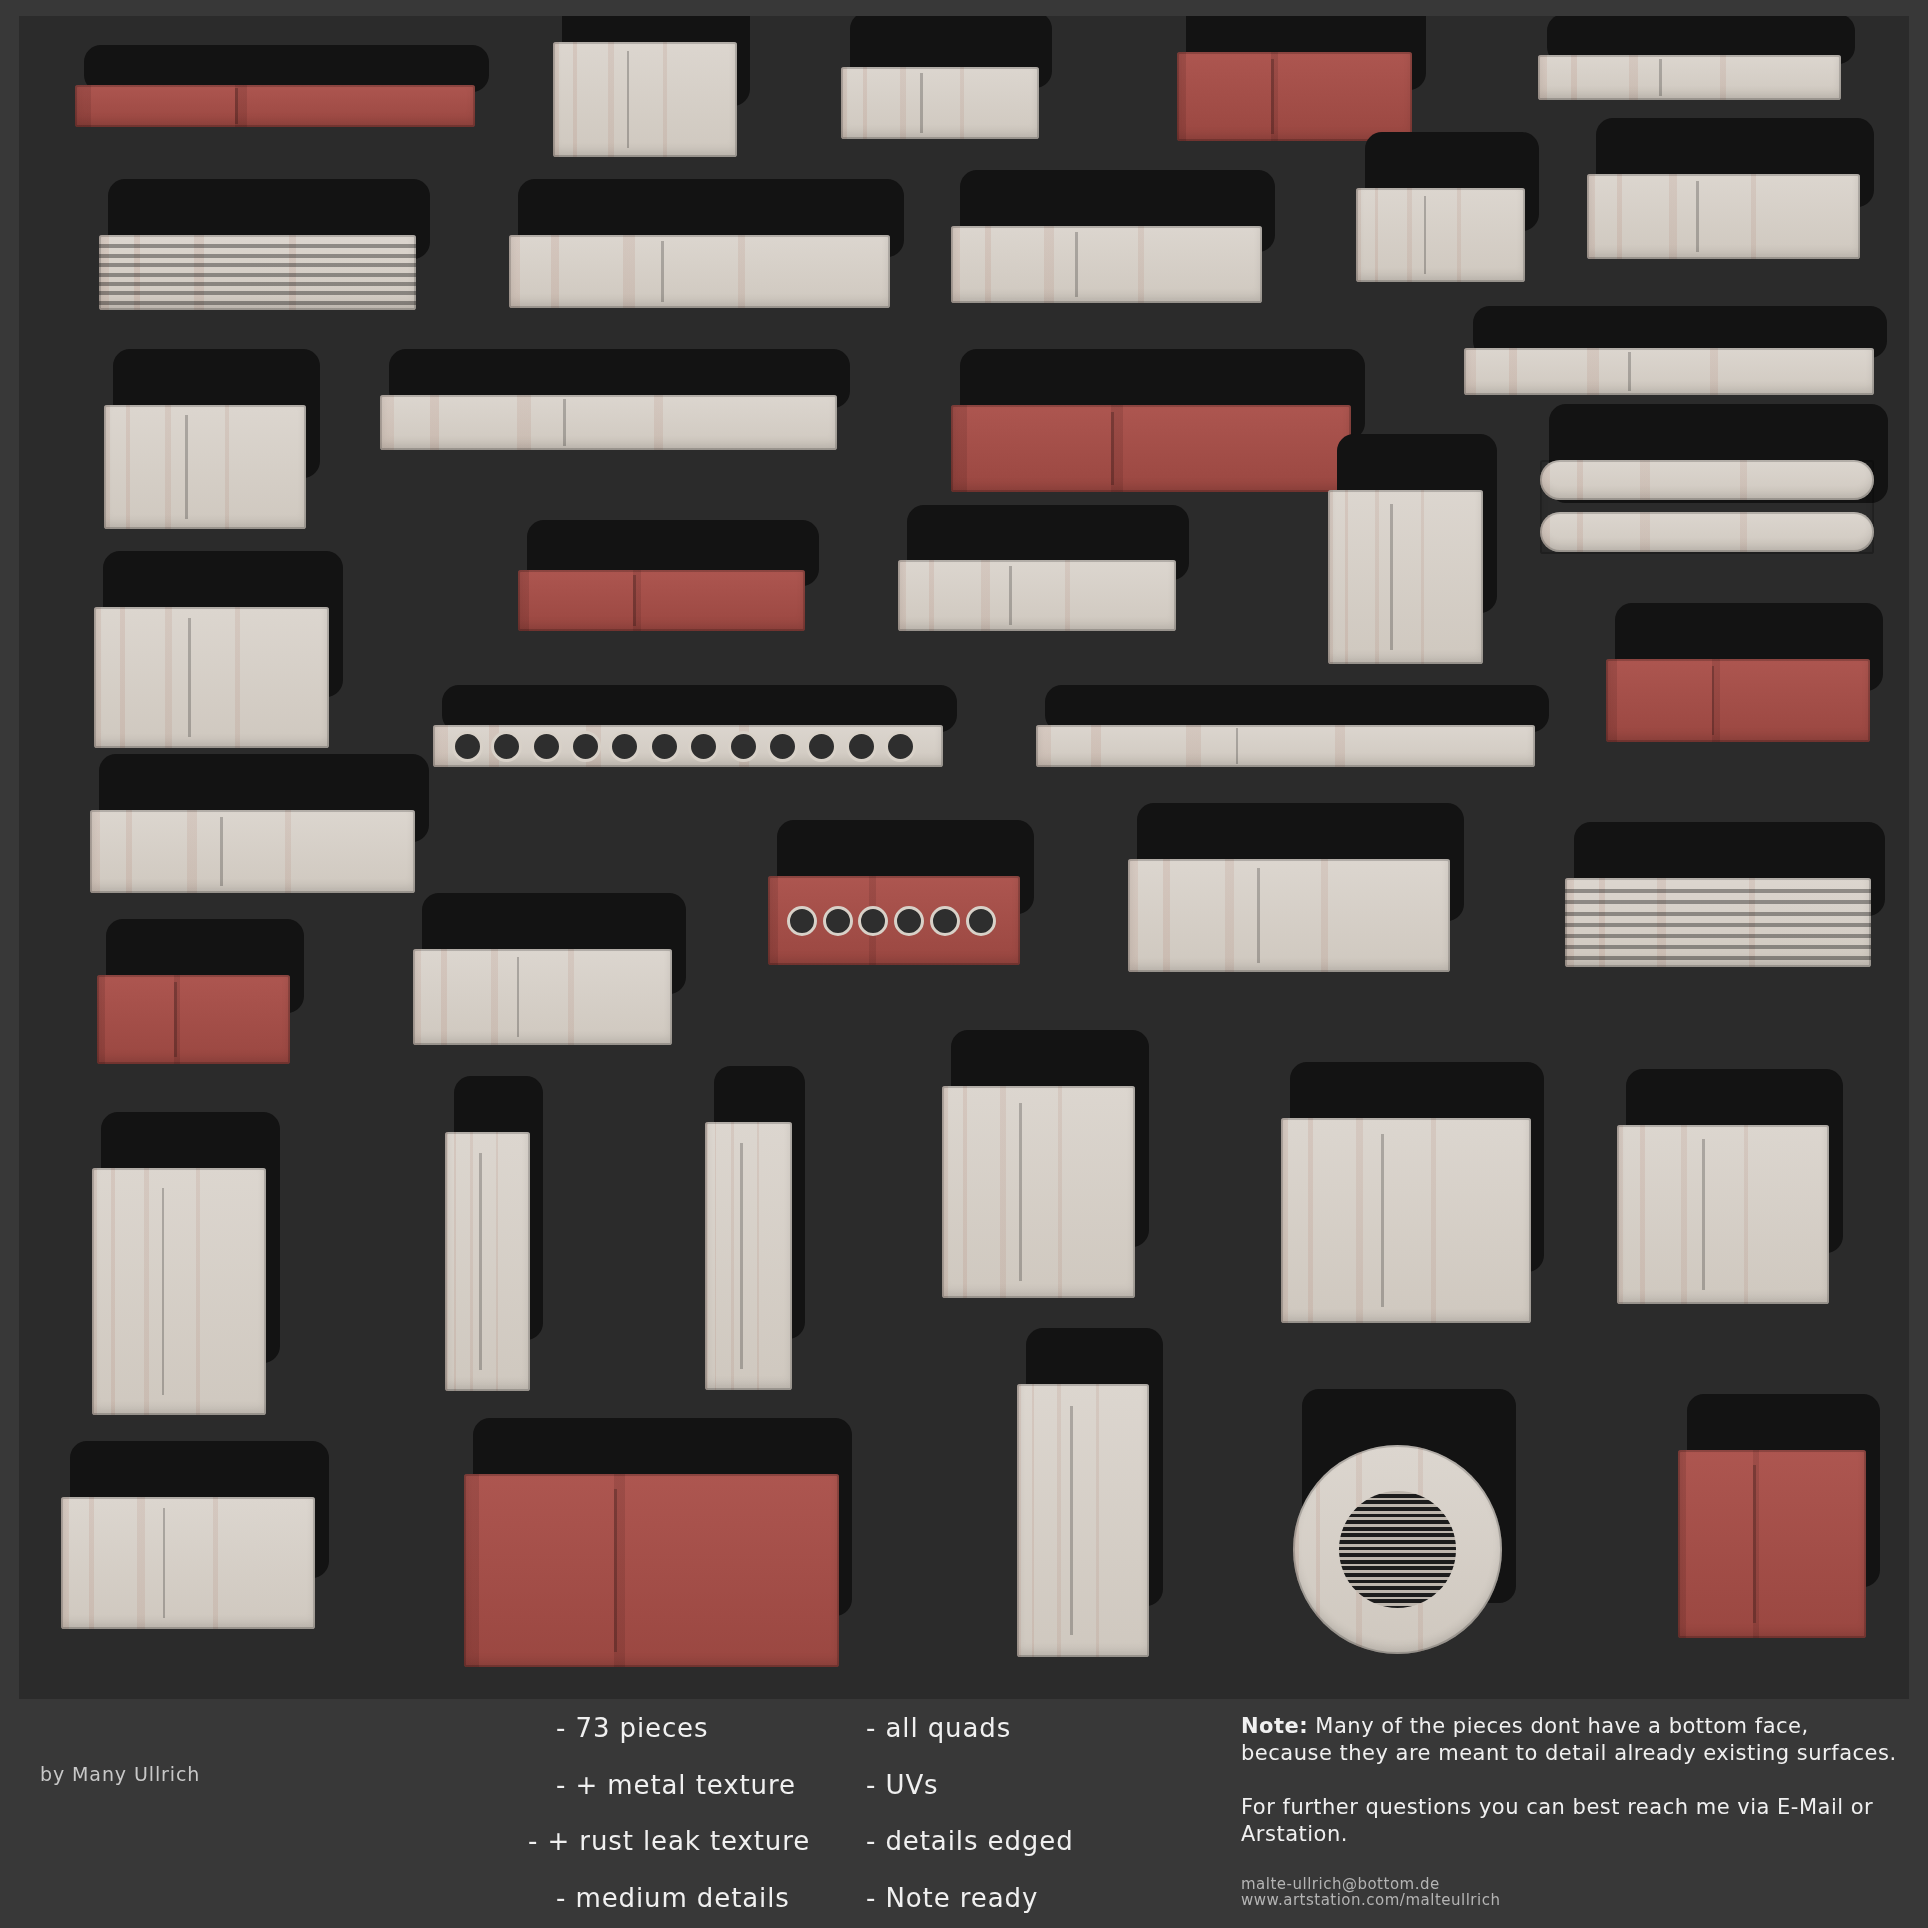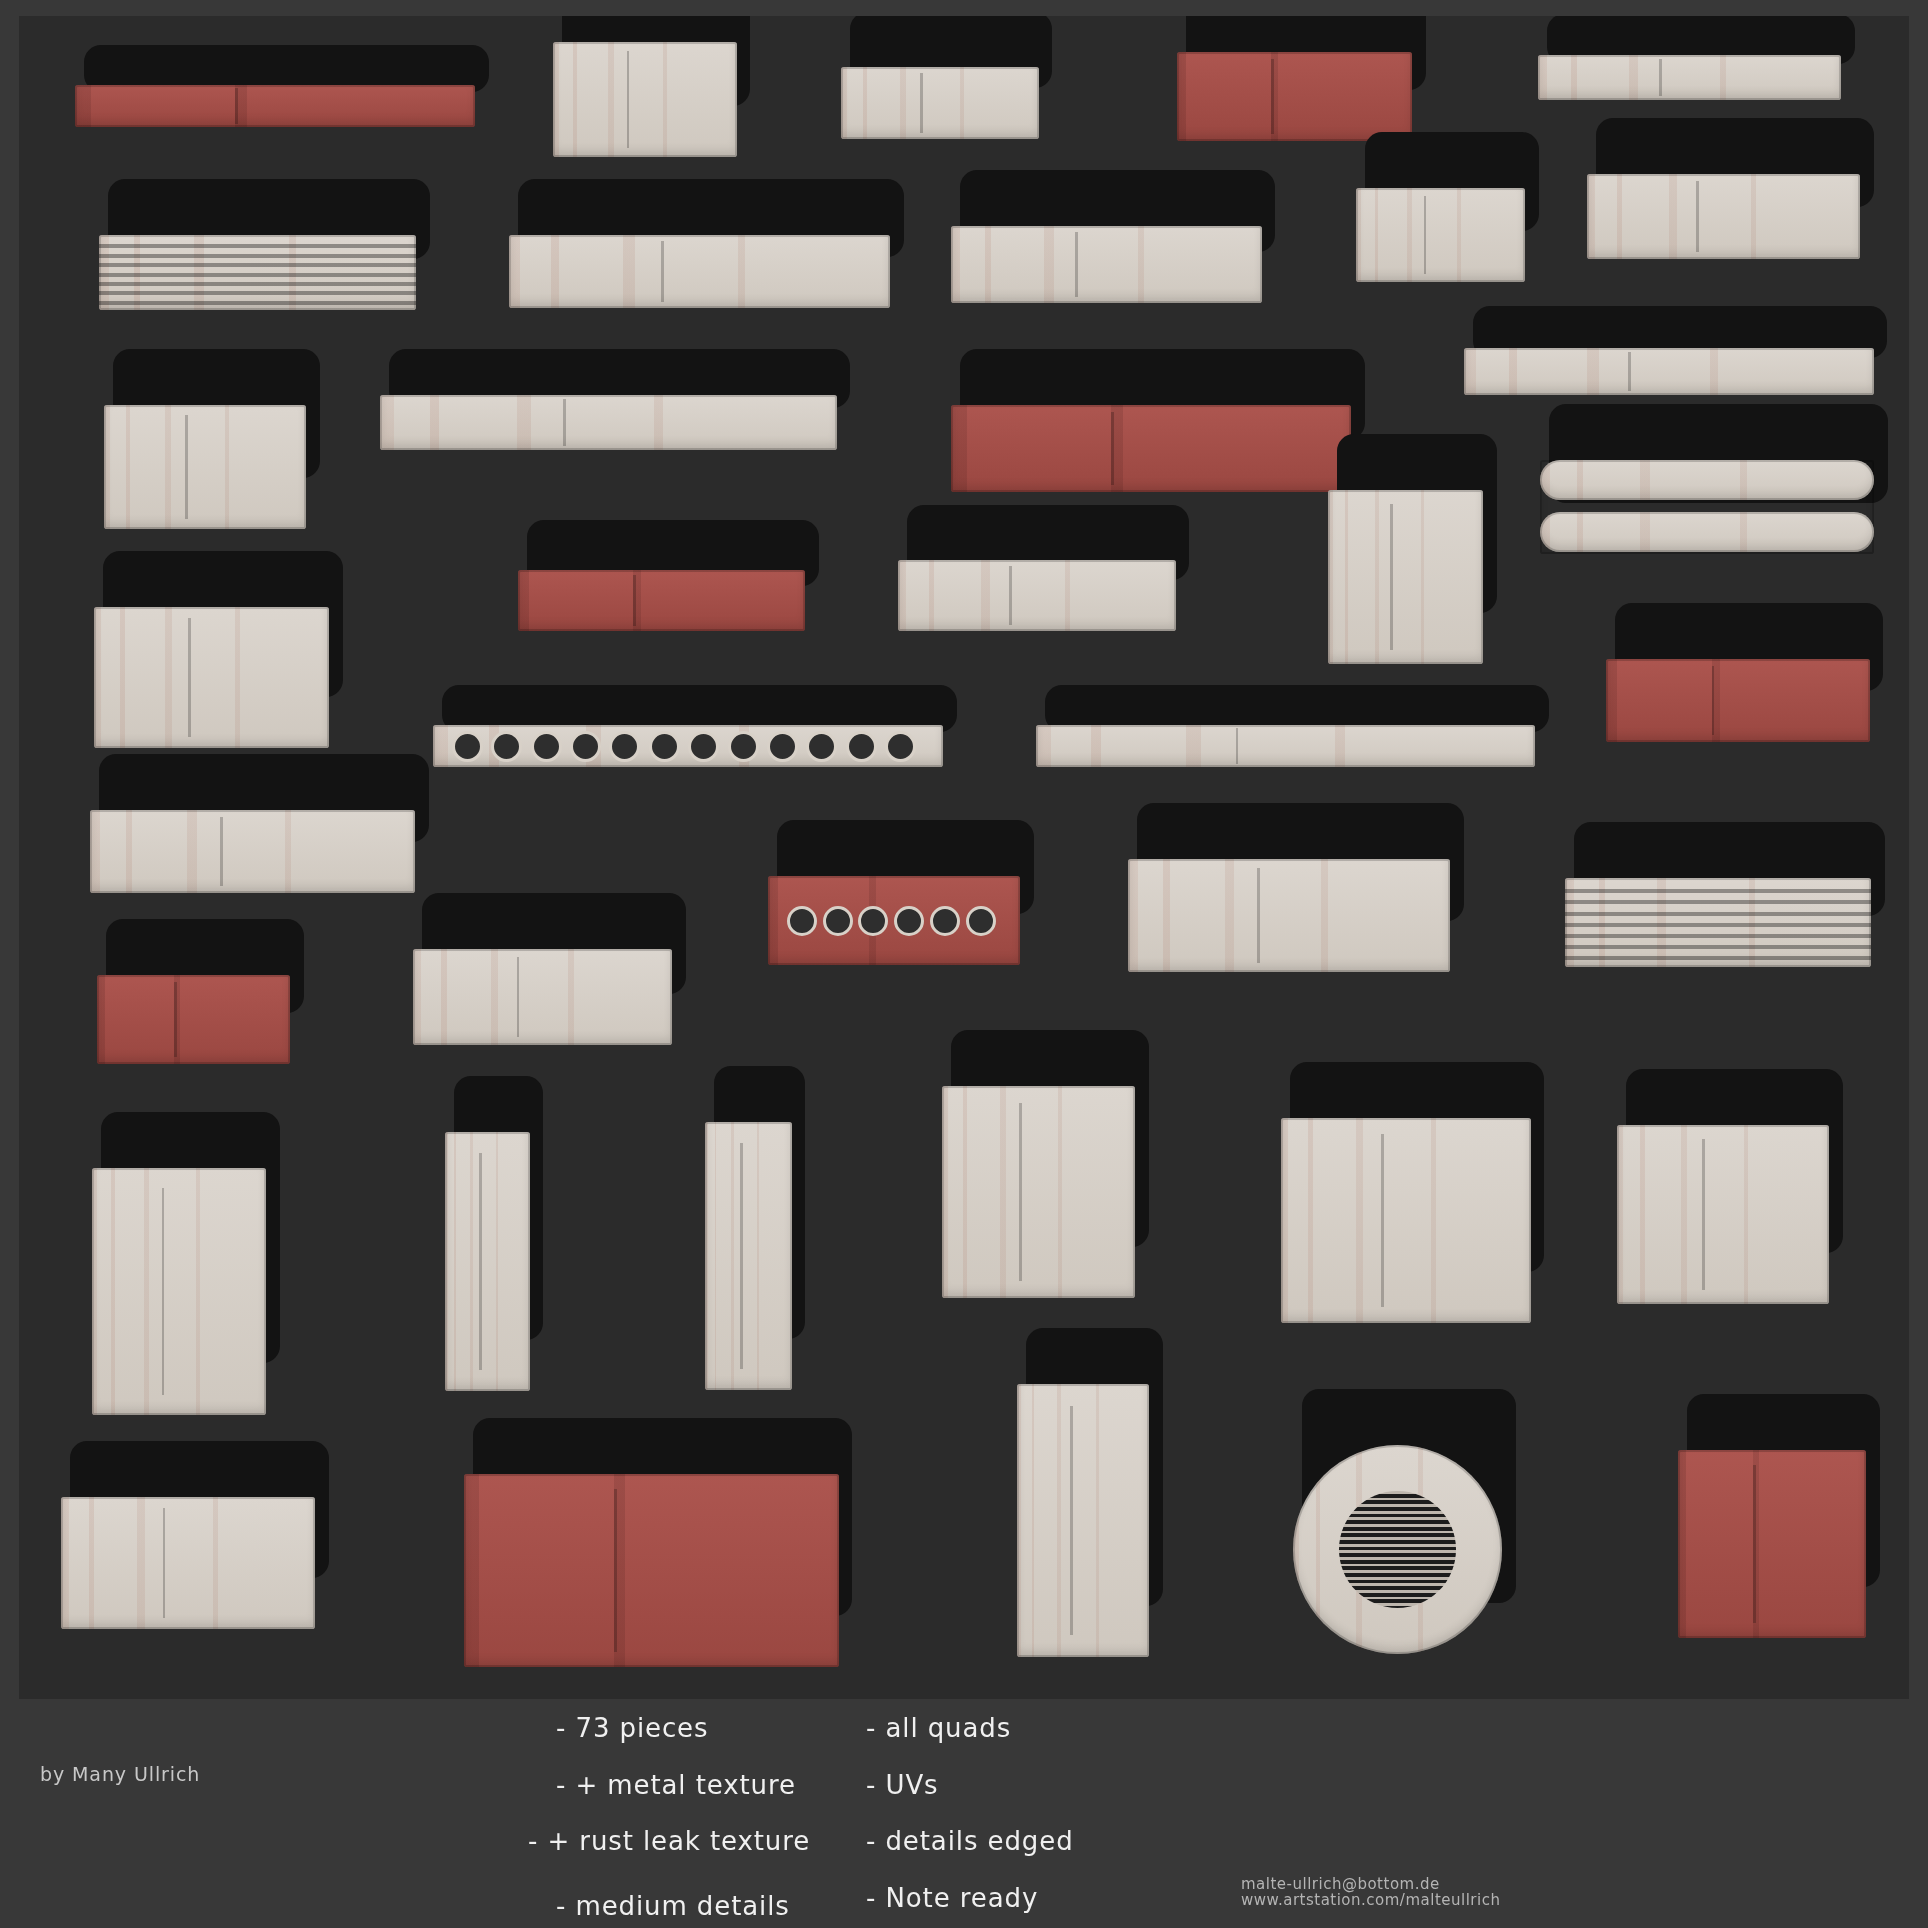--- a/index.html
+++ b/index.html
@@ -288,23 +288,28 @@
       </div>
     </div>
   </div>
 
 <div id="footer">
   <div class="byline">by Many Ullrich</div>
 
   <div class="feat" style="left:556px;top:14px">- 73 pieces</div>
   <div class="feat" style="left:556px;top:71px">- + metal texture</div>
   <div class="feat" style="left:528px;top:127px">- + rust leak texture</div>
-  <div class="feat" style="left:556px;top:192px">- medium details</div>
+  <div class="feat" style="left:556px;top:184px">- medium details</div>
 
   <div class="feat" style="left:866px;top:14px">- all quads</div>
   <div class="feat" style="left:866px;top:71px">- UVs</div>
   <div class="feat" style="left:866px;top:127px">- details edged</div>
   <div class="feat" style="left:866px;top:184px">- Note ready</div>
 
+  <div class="note">
+    <b>Note:</b><span> Many of the pieces dont have a bottom face, because they are meant to detail already existing surfaces.</span>
+    <div style="height:27px"></div>
+    <div>For further questions you can best reach me via E-Mail or Arstation.</div>
+  </div>
   <div class="contact" style="top:176px">malte-ullrich@bottom.de</div>
   <div class="contact" style="top:192px">www.artstation.com/malteullrich</div>
 </div>
 
 
 </body></html>

